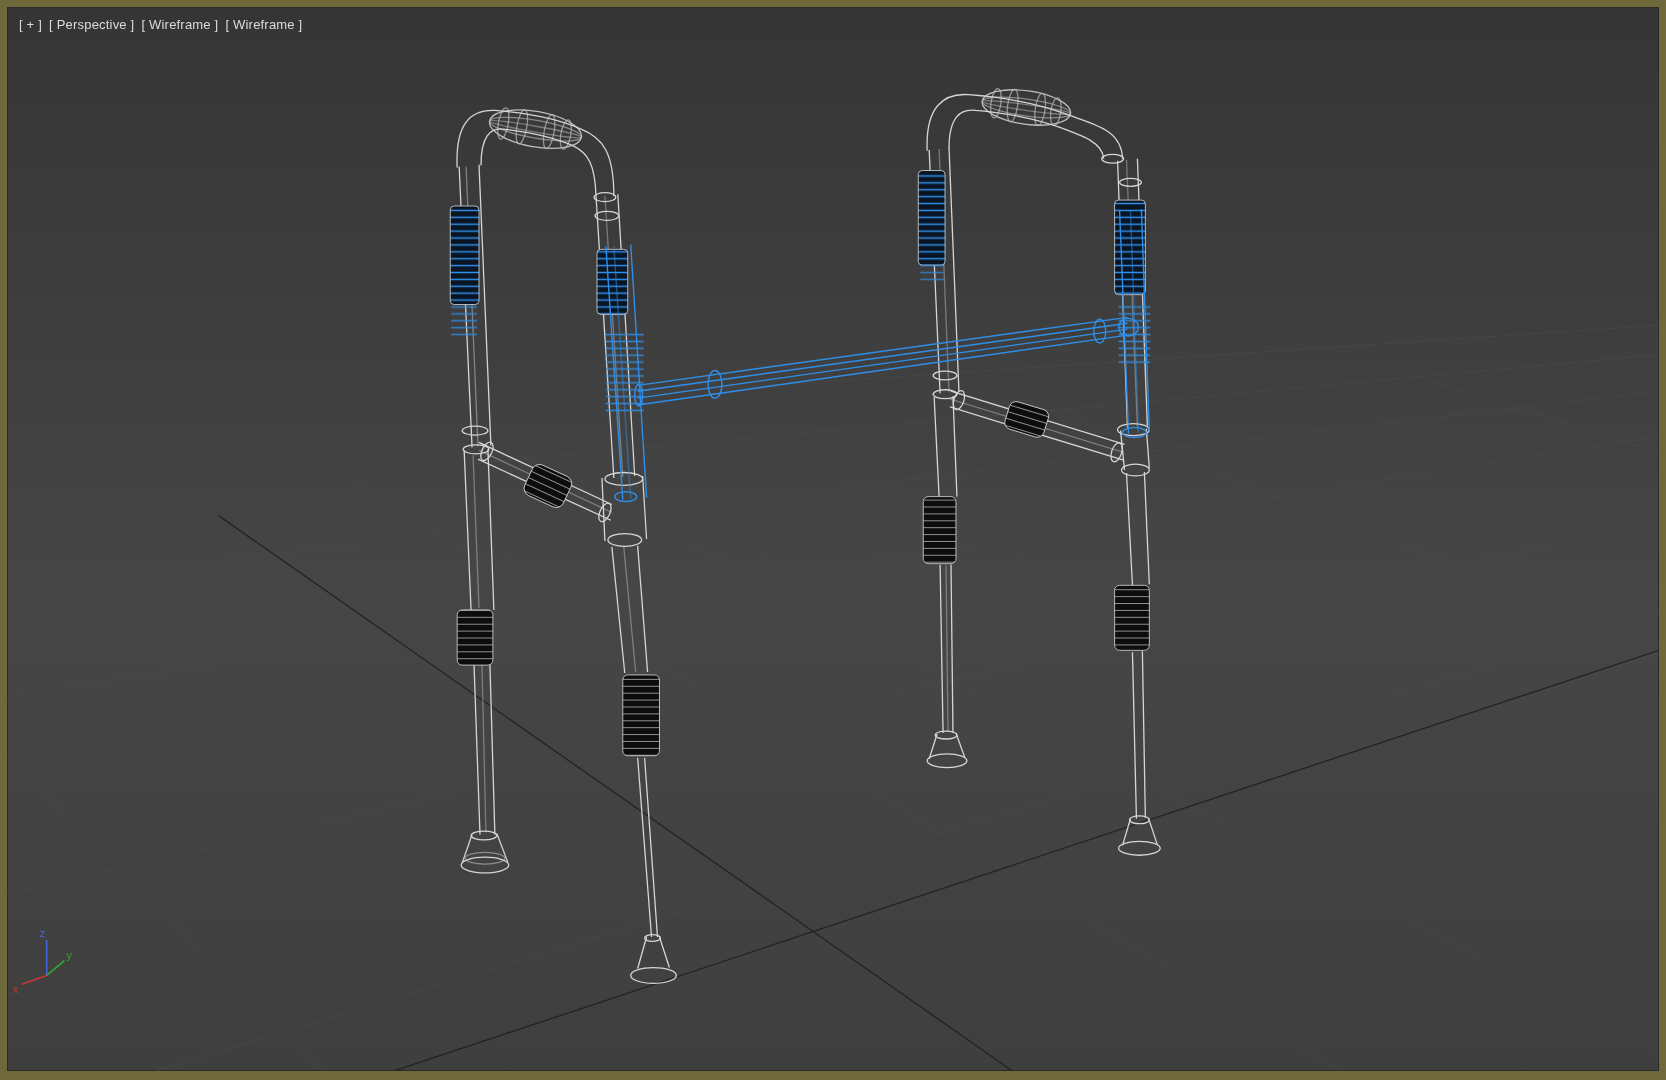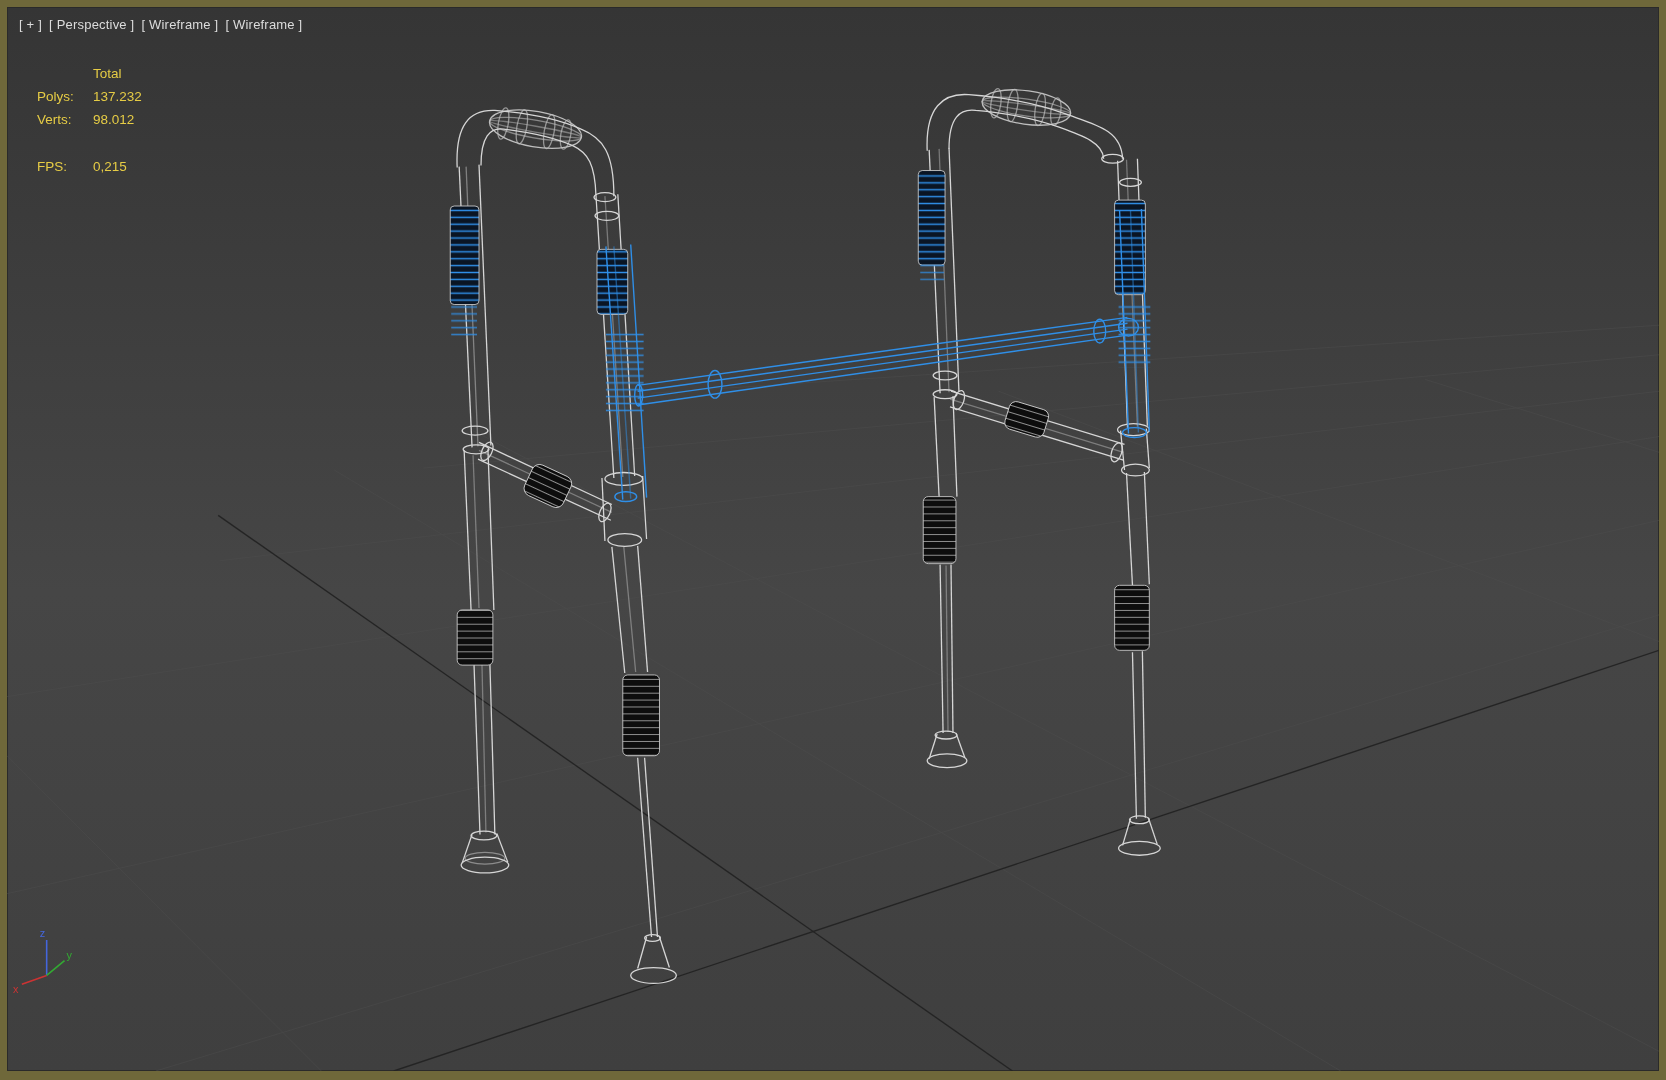--- a/index.html
+++ b/index.html
@@ -22,38 +22,20 @@
 <div class="frame">
   <div class="viewport">
 
     <div class="vp-label">
       <span>[ + ]</span>
       <span>[ Perspective ]</span>
       <span>[ Wireframe ]</span>
       <span>[ Wireframe ]</span>
     </div>
 
-    <div class="stats">
-      <div class="srow">
-        <span class="sl"></span>
-        <span class="sv">Total</span>
-      </div>
-      <div class="srow">
-        <span class="sl">Polys:</span>
-        <span class="sv">137.232</span>
-      </div>
-      <div class="srow">
-        <span class="sl">Verts:</span>
-        <span class="sv">98.012</span>
-      </div>
-      <div class="srow fps">
-        <span class="sl">FPS:</span>
-        <span class="sv">0,215</span>
-      </div>
-    </div>
 
     <svg viewBox="0 0 1666 1080" preserveAspectRatio="none" style="position:absolute;inset:0;width:100%;height:100%">
       <defs>
         <pattern id="knobHatch" width="6" height="7" patternUnits="userSpaceOnUse">
           <rect width="6" height="7" fill="#0d0d0d"></rect>
           <line x1="0" y1="3.5" x2="6" y2="3.5" stroke="#8f8f8f" stroke-width="1"></line>
         </pattern>
         <pattern id="blueHatch" width="7" height="7" patternUnits="userSpaceOnUse">
           <rect width="7" height="7" fill="#0a1524"></rect>
           <line x1="0" y1="3.5" x2="7" y2="3.5" stroke="#2f8fe8" stroke-width="1.5"></line>

